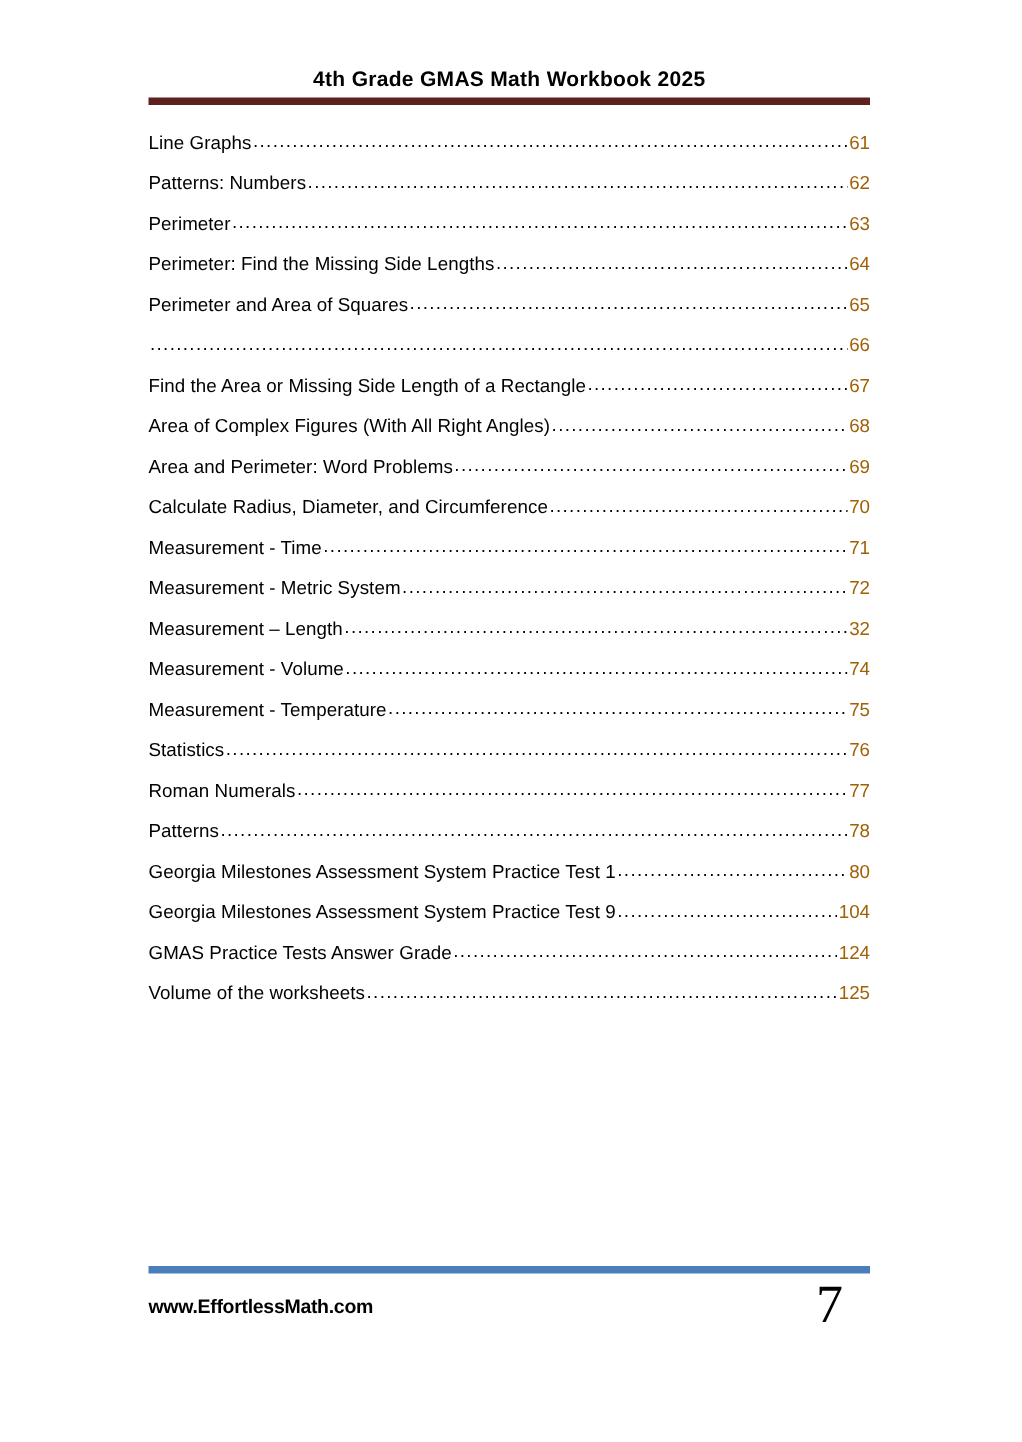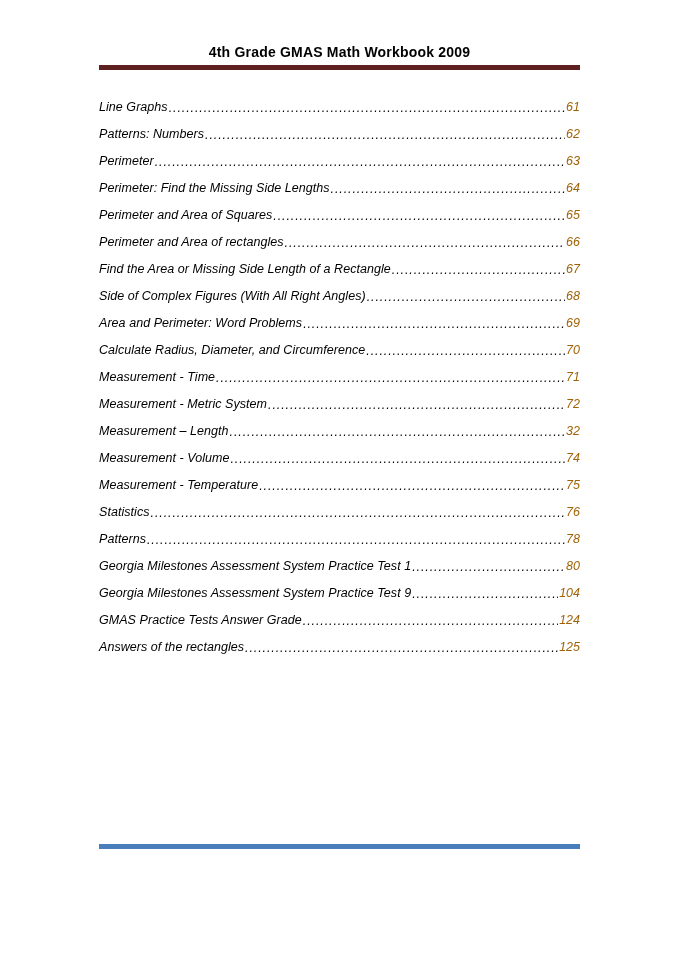--- a/index.html
+++ b/index.html
@@ -50,27 +50,26 @@
 
   
   .toc {
     position: absolute;
     left: 99px;
     top: 88px;
     width: 481px;
   }
   .toc-entry {
     display: flex;
-    align-items: flex-end;
+    align-items: flex-start;
     height: 27px;
     font-size: 12.5px;
     color: #000000;
     line-height: 15px;
     white-space: nowrap;
-    font-style: italic;
   }
   .toc-title {
     flex: 0 0 auto;
     font-weight: normal;
     letter-spacing: 0.05px;
   }
   .toc-leader {
     flex: 1 1 auto;
     overflow: hidden;
     height: 13px;
@@ -130,21 +129,21 @@
     color: #000000;
     line-height: 42px;
   }
 </style>
 </head>
 <body>
 
 <div class="page">
 
   <div class="header">
-    <div class="header-title">4th Grade GMAS Math Workbook 2009</div>
+    <div class="header-title">4th Grade GMAS Math Workbook 2025</div>
     <div class="header-rule" style="background: rgb(95, 33, 32);"></div>
   </div>
 
   <div class="toc">
       <div class="toc-entry">
         <span class="toc-title">Line Graphs</span>
         <span class="toc-leader"></span>
         <span class="toc-page">61</span>
       </div>
       <div class="toc-entry">
@@ -161,31 +160,30 @@
         <span class="toc-title">Perimeter: Find the Missing Side Lengths</span>
         <span class="toc-leader"></span>
         <span class="toc-page">64</span>
       </div>
       <div class="toc-entry">
         <span class="toc-title">Perimeter and Area of Squares</span>
         <span class="toc-leader"></span>
         <span class="toc-page">65</span>
       </div>
       <div class="toc-entry">
-        <span class="toc-title">Perimeter and Area of rectangles</span>
         <span class="toc-leader"></span>
         <span class="toc-page">66</span>
       </div>
       <div class="toc-entry">
         <span class="toc-title">Find the Area or Missing Side Length of a Rectangle</span>
         <span class="toc-leader"></span>
         <span class="toc-page">67</span>
       </div>
       <div class="toc-entry">
-        <span class="toc-title">Side of Complex Figures (With All Right Angles)</span>
+        <span class="toc-title">Area of Complex Figures (With All Right Angles)</span>
         <span class="toc-leader"></span>
         <span class="toc-page">68</span>
       </div>
       <div class="toc-entry">
         <span class="toc-title">Area and Perimeter: Word Problems</span>
         <span class="toc-leader"></span>
         <span class="toc-page">69</span>
       </div>
       <div class="toc-entry">
         <span class="toc-title">Calculate Radius, Diameter, and Circumference</span>
@@ -216,43 +214,52 @@
         <span class="toc-title">Measurement - Temperature</span>
         <span class="toc-leader"></span>
         <span class="toc-page">75</span>
       </div>
       <div class="toc-entry">
         <span class="toc-title">Statistics</span>
         <span class="toc-leader"></span>
         <span class="toc-page">76</span>
       </div>
       <div class="toc-entry">
+        <span class="toc-title">Roman Numerals</span>
+        <span class="toc-leader"></span>
+        <span class="toc-page">77</span>
+      </div>
+      <div class="toc-entry">
         <span class="toc-title">Patterns</span>
         <span class="toc-leader"></span>
         <span class="toc-page">78</span>
       </div>
       <div class="toc-entry">
         <span class="toc-title">Georgia Milestones Assessment System Practice Test 1</span>
         <span class="toc-leader"></span>
         <span class="toc-page">80</span>
       </div>
       <div class="toc-entry">
         <span class="toc-title">Georgia Milestones Assessment System Practice Test 9</span>
         <span class="toc-leader"></span>
         <span class="toc-page">104</span>
       </div>
       <div class="toc-entry">
         <span class="toc-title">GMAS Practice Tests Answer Grade</span>
         <span class="toc-leader"></span>
         <span class="toc-page">124</span>
       </div>
       <div class="toc-entry">
-        <span class="toc-title">Answers of the rectangles</span>
+        <span class="toc-title">Volume of the worksheets</span>
         <span class="toc-leader"></span>
         <span class="toc-page">125</span>
       </div>
     </div>
 
   <div class="footer">
     <div class="footer-rule" style="background: rgb(74, 126, 187);"></div>
+    <div class="footer-row">
+      <div class="footer-site">www.EffortlessMath.com</div>
+      <div class="footer-pageno">7</div>
+    </div>
   </div>
 
 </div>
 
 </body></html>

